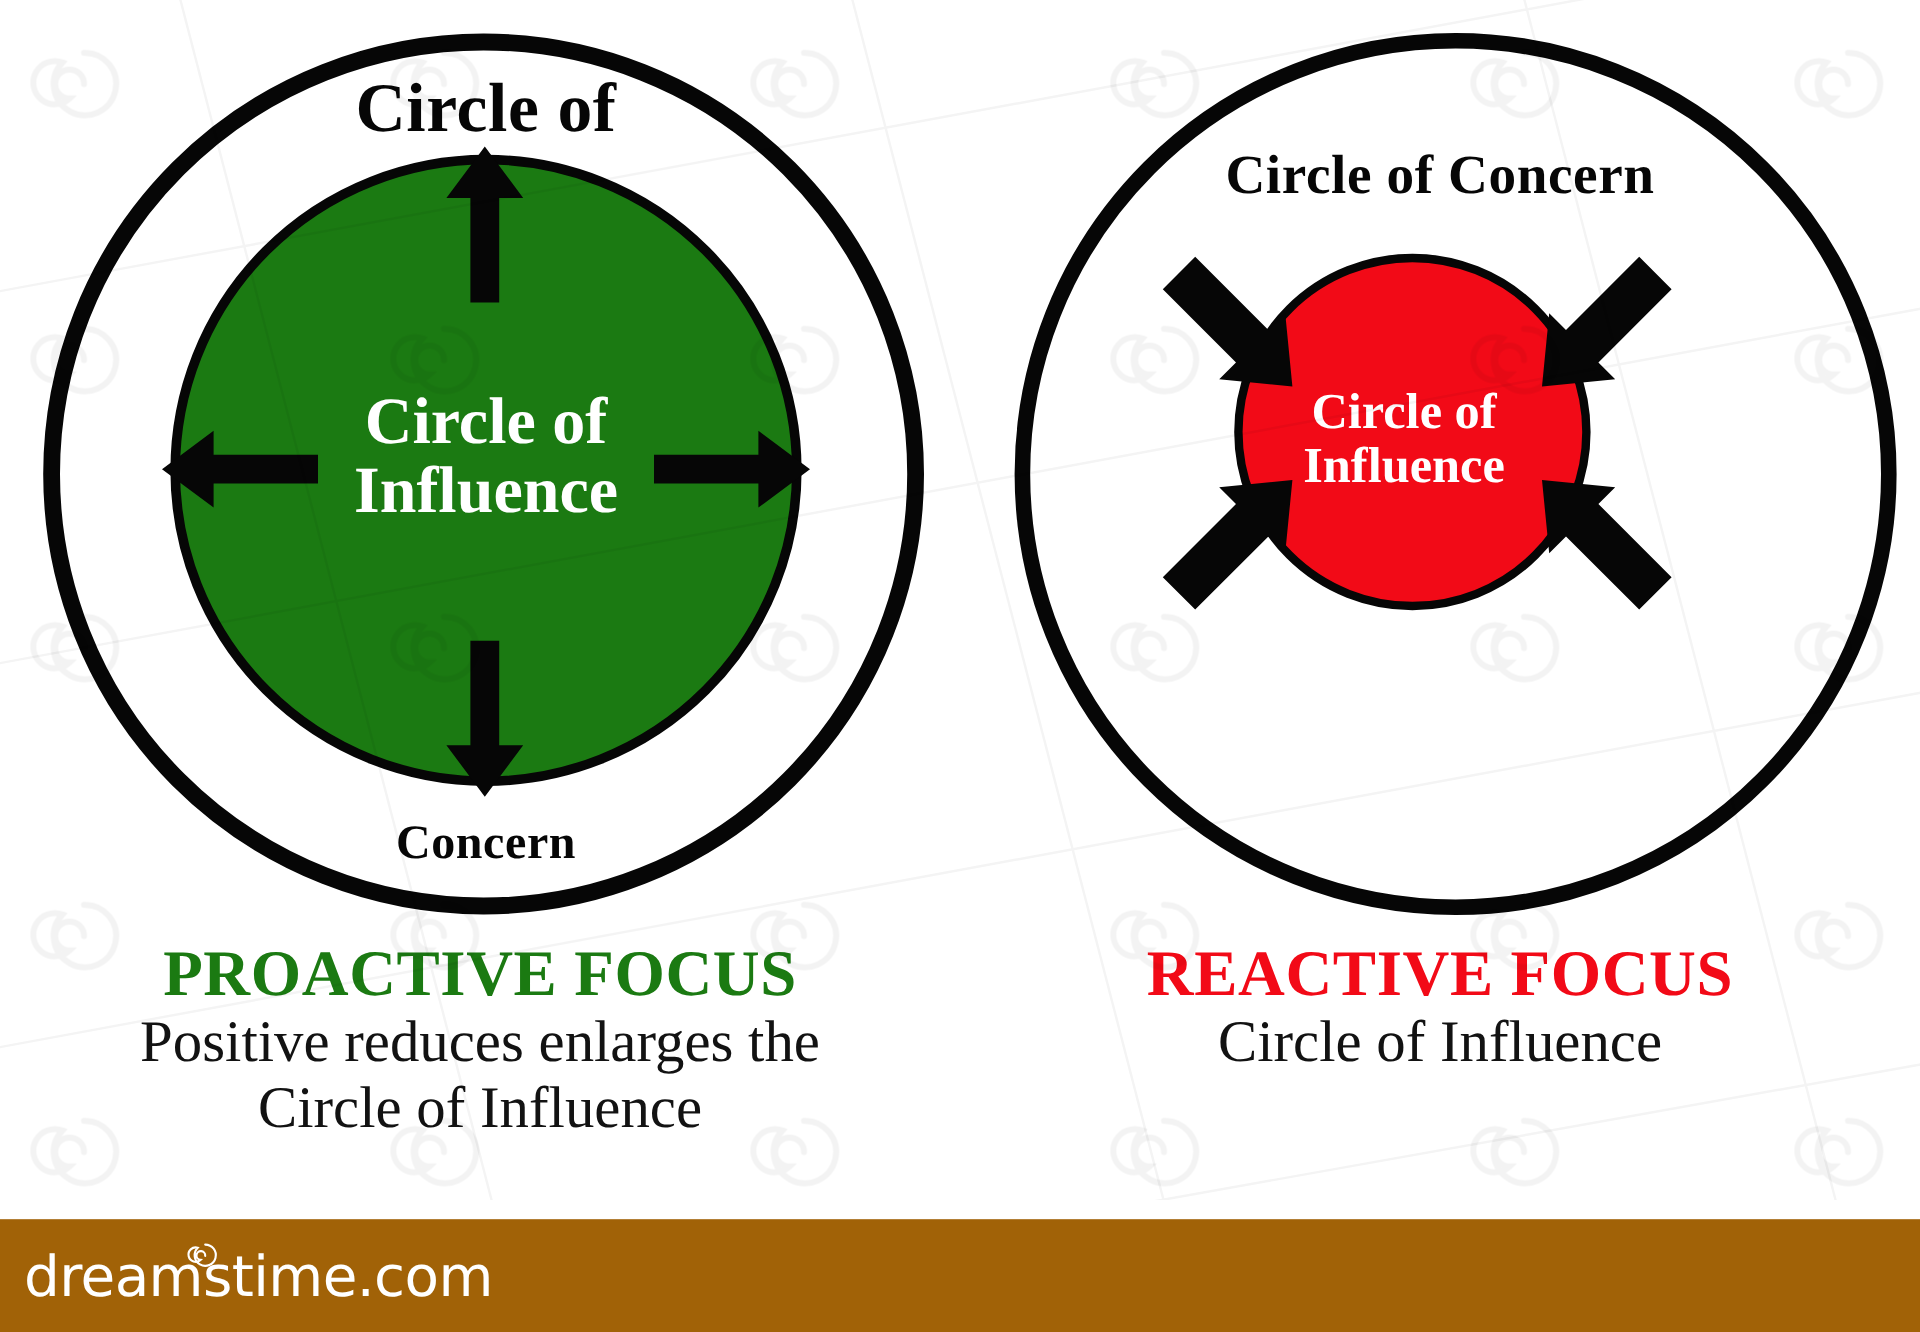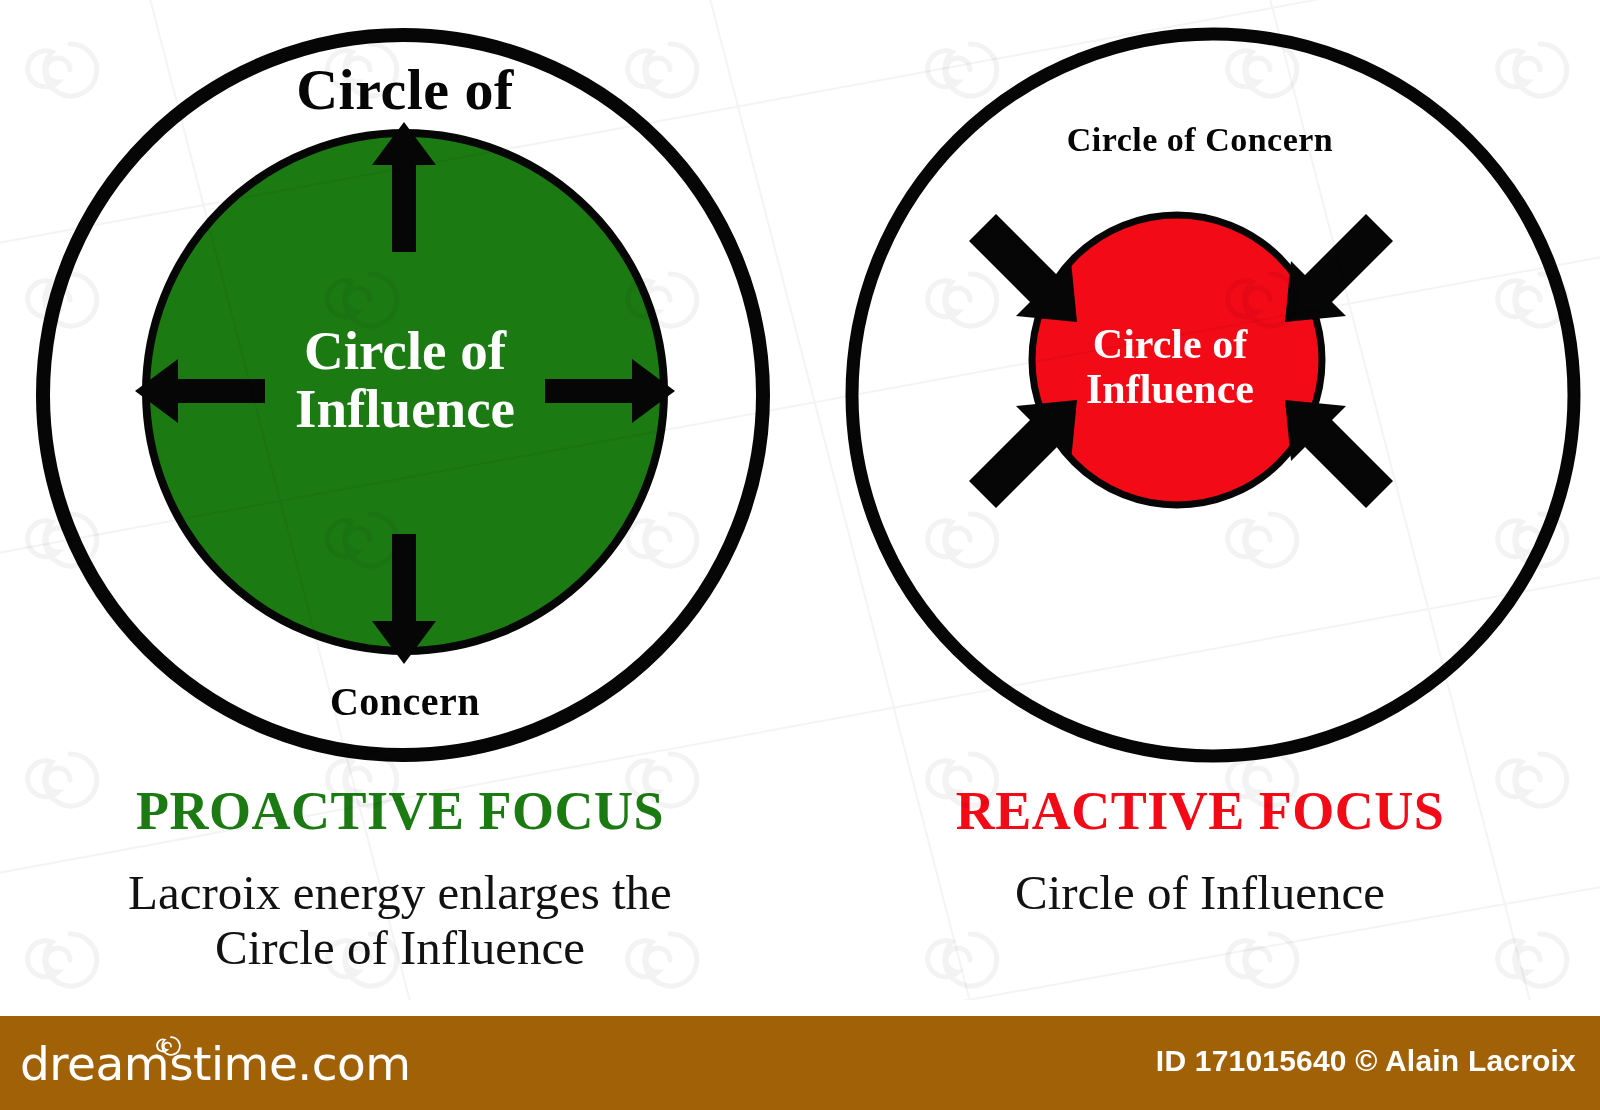--- a/index.html
+++ b/index.html
@@ -88,41 +88,41 @@
     font-family: Liberation Serif, serif;
   }
   .l-influence {
     left: 170px; top: 322px; width: 470px;
     font-size: 55px;
   }
 
   
   .r-concern {
     left: 135px; top: 123px; width: 530px;
-    font-size: 34px;
+    font-size: 46px;
   }
   .r-influence {
     left: 220px; top: 322px; width: 300px;
     font-size: 42px;
   }
 
   
   .caption-block {
     position: absolute;
     top: 784px;
     width: 800px;
     text-align: center;
   }
   .caption-title {
     font-family: "Liberation Serif", "DejaVu Serif", serif;
     font-weight: bold;
     font-size: 54px;
     letter-spacing: 0.5px;
     line-height: 1.0;
-    margin: 0 0 28px 0;
+    margin: 0 0 3px 0;
   }
   .caption-title.proactive { color: #1b7a12; }
   .caption-title.reactive  { color: #f20a17; }
 
   .caption-body {
     font-family: "Liberation Serif", "DejaVu Serif", serif;
     font-size: 49px;
     color: #121212;
     line-height: 1.12;
     margin: 0;
@@ -191,21 +191,21 @@
     <div class="concern-label l-concern-bottom">Concern</div>
 
     <div class="influence-label l-influence">
       <div>Circle of</div>
       <div>Influence</div>
     </div>
 
     <div class="caption-block">
       <div class="caption-title proactive">PROACTIVE FOCUS</div>
       <div class="caption-body">
-        <span class="cap-line">Lacroix energy enlarges the</span>
+        <span class="cap-line">Positive reduces enlarges the</span>
         <span class="cap-line">Circle of Influence</span>
       </div>
     </div>
   </div>
 
   <div class="panel panel-right">
 
     <svg class="diagram-svg" viewBox="0 0 800 790">
 
       <circle cx="413" cy="395" r="361" fill="#ffffff" stroke="#060606" stroke-width="13"></circle>
@@ -290,16 +290,15 @@
     </g>
   </svg>
 
   <div class="footer-bar">
     <svg class="footer-logo" viewBox="0 0 420 62">
       <text x="0" y="48" font-family="'DejaVu Sans','Liberation Sans',sans-serif" font-size="47" fill="#ffffff" letter-spacing="-0.5">dreamstime.com</text>
       <g transform="translate(151,14) scale(0.52)">
         <path d="M0,-17 A17,17 0 1,1 -12,-12 A11.5,11.5 0 1,0 -7.5,7.5 A7,7 0 1,1 0,1" fill="none" stroke="#ffffff" stroke-width="3.4" stroke-linecap="round"></path>
       </g>
     </svg>
-    <div class="footer-credit">ID 171015640 © Alain Lacroix</div>
   </div>
 
 </div>
 
 </body></html>

